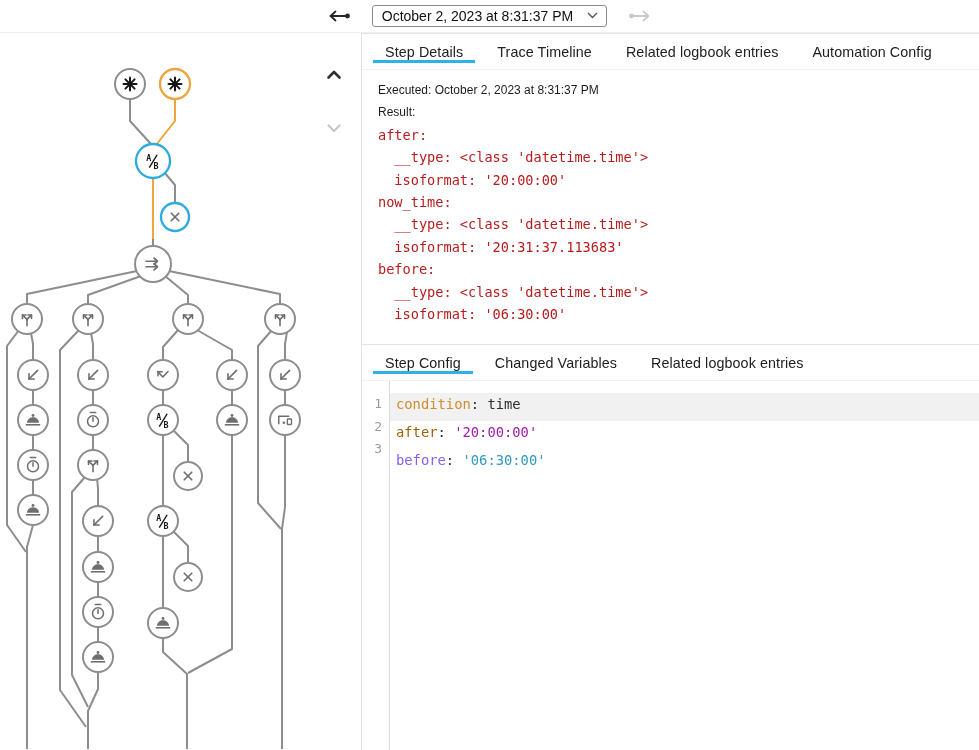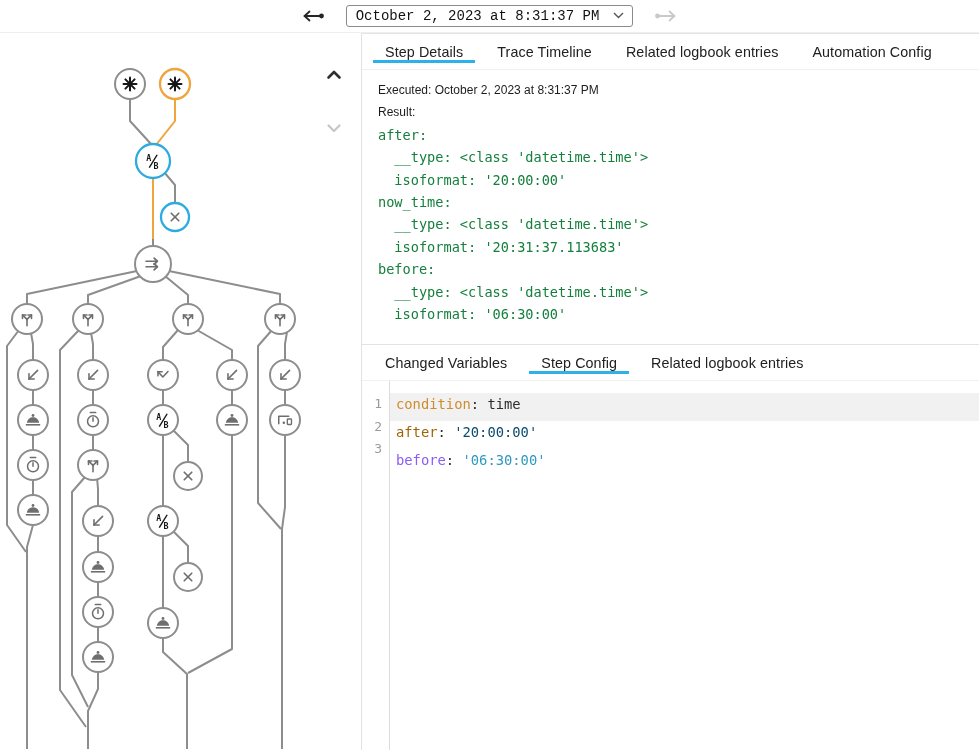--- a/index.html
+++ b/index.html
@@ -4,40 +4,40 @@
 <style>
   * { margin:0; padding:0; box-sizing:border-box; }
   html,body { width:979px; height:750px; overflow:hidden; background:#fff;
     font-family:"Liberation Sans", sans-serif; color:#1c1c1c; }
   
   .toolbar { height:33px; display:flex; align-items:center; justify-content:center;
     gap:16px; background:#fff; border-bottom:1px solid #efefef; }
   .nav-btn { background:none; border:none; padding:2px 4px; cursor:pointer; display:flex; align-items:center; }
   .trace-select { display:inline-flex; align-items:center; gap:14px; height:22px;
     border:1px solid #8b8b8b; border-radius:3px; padding:0 8px 1px 9px;
-    font-size:14px; color:#111; background:#fff; cursor:pointer;font-family:Liberation Mono, monospace; }
+    font-size:14px; color:#111; background:#fff; cursor:pointer; }
   
   .main { display:flex; height:717px; }
   .graph-panel { position:relative; width:362px; border-right:1px solid #e2e2e2; background:#fff; }
   .scroll-btn { position:absolute; right:15px; background:none; border:none; cursor:pointer; padding:0; }
   .scroll-btn.up { top:30px; }
   .scroll-btn.down { top:83px; }
   .right-panel { flex:1; display:flex; flex-direction:column; background:#fff; }
   
   .tabbar { display:flex; align-items:center; height:37px; border-top:1px solid #e3e3e3;
     border-bottom:1px solid #f1f1f1; padding-left:6px; }
   .tabbar.second { margin-top:0; }
   .tab { display:flex; align-items:center; padding:0 12px; margin:0 5px; font-size:14.3px;
     color:#202020; letter-spacing:.1px; cursor:pointer; border-bottom:3px solid transparent;
     padding-top:3px; }
   .tab.active { border-bottom-color:#2cb1e8; }
   
   .details { padding:9px 16px 19px 16px; line-height:22.4px; }
   .details .plainline { font-size:12px; }
-  .yaml-block { font-family:"DejaVu Sans Mono", monospace; font-size:13.6px; white-space:pre; color:#15803d; }
+  .yaml-block { font-family:"DejaVu Sans Mono", monospace; font-size:13.6px; white-space:pre; color:#b91c1c; }
   
   .editor { display:flex; font-family:"DejaVu Sans Mono", monospace; font-size:13.8px;
     min-height:100px; flex:1; }
   .gutter { width:28px; padding-top:12px; border-right:1px solid #dcdcdc; }
   .gutter .num { height:22.3px; line-height:22.3px; text-align:right; padding-right:7px;
     color:#9b9b9b; font-size:13px; }
   .codearea { flex:1; padding-top:12px; }
   .cm-line { height:28px; line-height:22.3px; padding-left:6px; white-space:pre; }
   .cm-line.active { background:#f1f1f1; }
 </style>
@@ -330,31 +330,31 @@
         <div class="tab">Automation Config</div>
       </div>
 
     <div class="details">
       <div class="plainline">Executed: October 2, 2023 at 8:31:37 PM</div>
       <div class="plainline">Result:</div>
       <div class="yaml-block" id="yaml-block"><div>after:</div><div>  __type: &lt;class 'datetime.time'&gt;</div><div>  isoformat: '20:00:00'</div><div>now_time:</div><div>  __type: &lt;class 'datetime.time'&gt;</div><div>  isoformat: '20:31:37.113683'</div><div>before:</div><div>  __type: &lt;class 'datetime.time'&gt;</div><div>  isoformat: '06:30:00'</div></div>
     </div>
 
     <div class="tabbar second" id="tabs2">
+        <div class="tab active">Step Config</div>
         <div class="tab">Changed Variables</div>
-        <div class="tab active">Step Config</div>
         <div class="tab">Related logbook entries</div>
       </div>
 
     <div class="editor">
       <div class="gutter" id="gutter">
           <div class="num">1</div>
           <div class="num">2</div>
           <div class="num">3</div>
         </div>
       <div class="codearea" id="codearea">
           <div class="cm-line active"><span style="color: rgb(207, 140, 46);">condition</span><span style="color: rgb(45, 45, 45);">: </span><span style="color: rgb(45, 45, 45);">time</span></div>
-          <div class="cm-line"><span style="color: #a16207;">after</span><span style="color: rgb(45, 45, 45);">: </span><span style="color: #0c4a6e;">'20:00:00'</span></div>
+          <div class="cm-line"><span style="color: #a16207;">after</span><span style="color: rgb(45, 45, 45);">: </span><span style="color: #a21caf;">'20:00:00'</span></div>
           <div class="cm-line"><span style="color: #8b5cf6;">before</span><span style="color: rgb(45, 45, 45);">: </span><span style="color: rgb(46, 154, 192);">'06:30:00'</span></div>
         </div>
     </div>
   </div>
 </div>
 
 </body></html>

